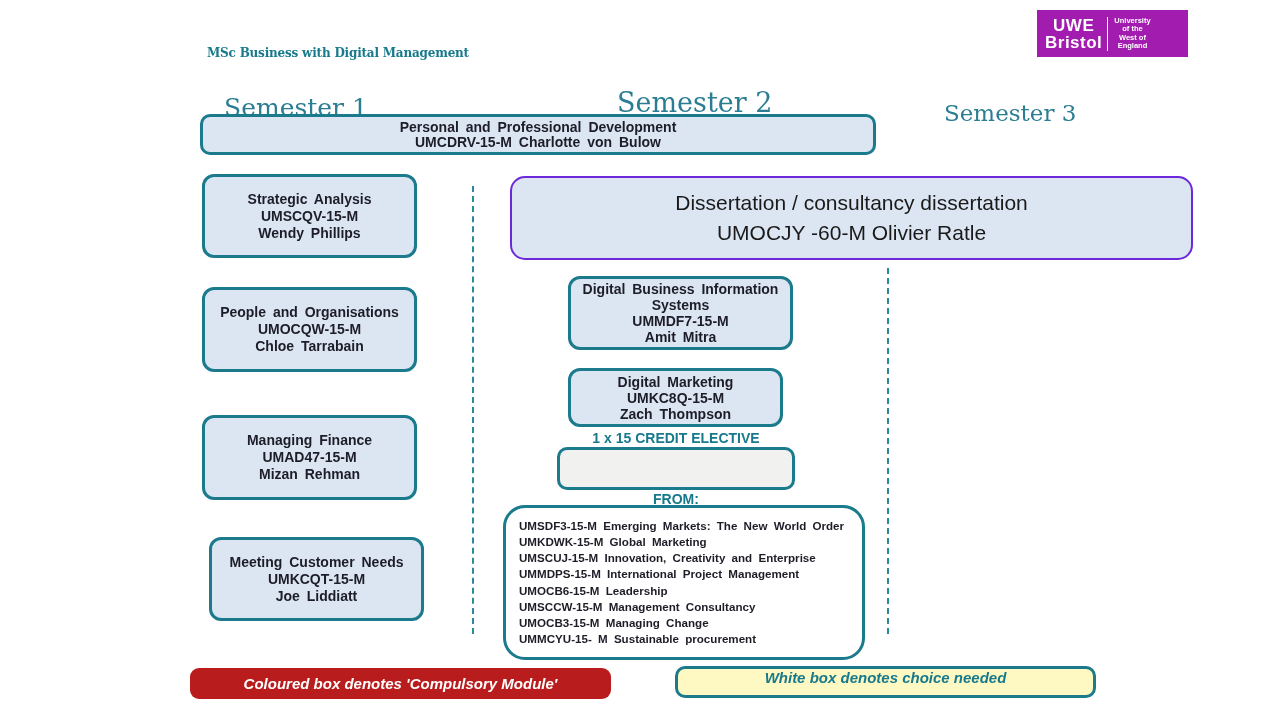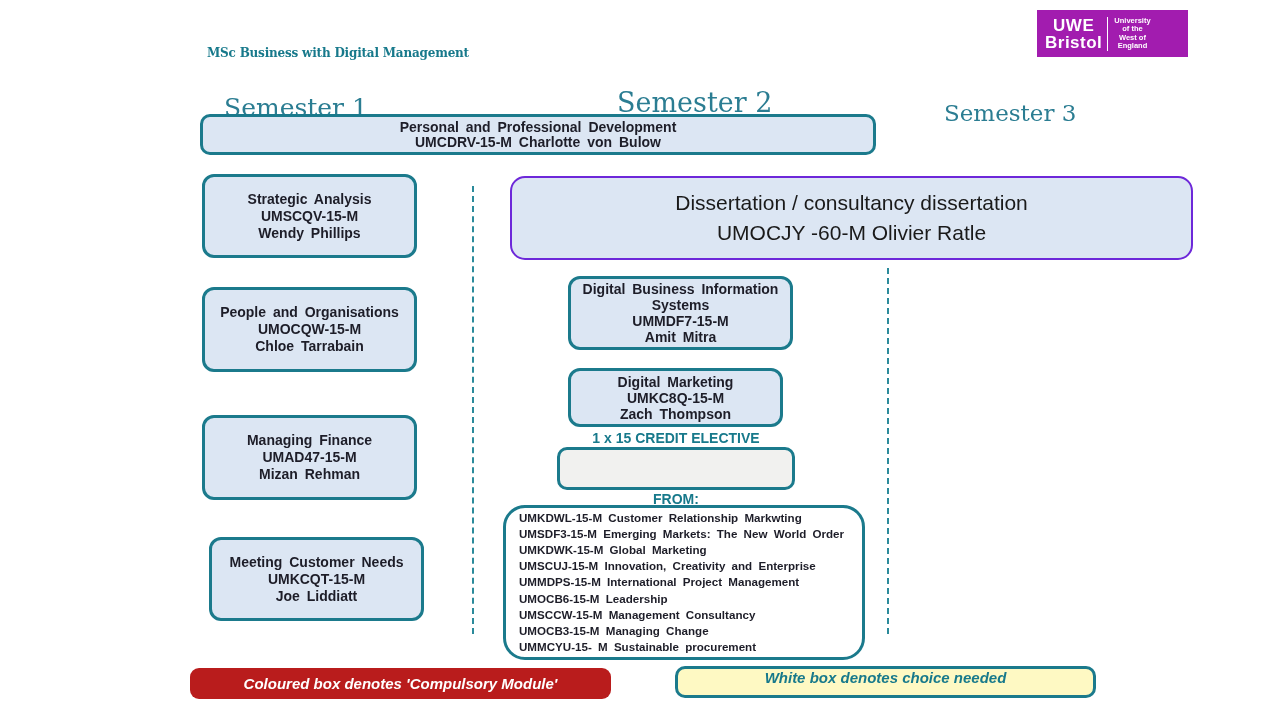--- a/index.html
+++ b/index.html
@@ -157,21 +157,20 @@
     <div>UMKC8Q-15-M</div>
     <div>Zach Thompson</div>
   </div>
 
   <div class="elective-header">
     <div>1 x 15 CREDIT ELECTIVE</div>
     <div>FROM:</div>
   </div>
 
   <div class="electives-box">
-    <div class="elective-line">UMKDWL-15-M Customer Relationship Markwting</div>
     <div class="elective-line">UMSDF3-15-M Emerging Markets: The New World Order</div>
     <div class="elective-line">UMKDWK-15-M Global Marketing</div>
     <div class="elective-line">UMSCUJ-15-M Innovation, Creativity and Enterprise</div>
     <div class="elective-line">UMMDPS-15-M International Project Management</div>
     <div class="elective-line">UMOCB6-15-M Leadership</div>
     <div class="elective-line">UMSCCW-15-M Management Consultancy</div>
     <div class="elective-line">UMOCB3-15-M Managing Change</div>
     <div class="elective-line">UMMCYU-15- M Sustainable procurement</div>
   </div>
 

